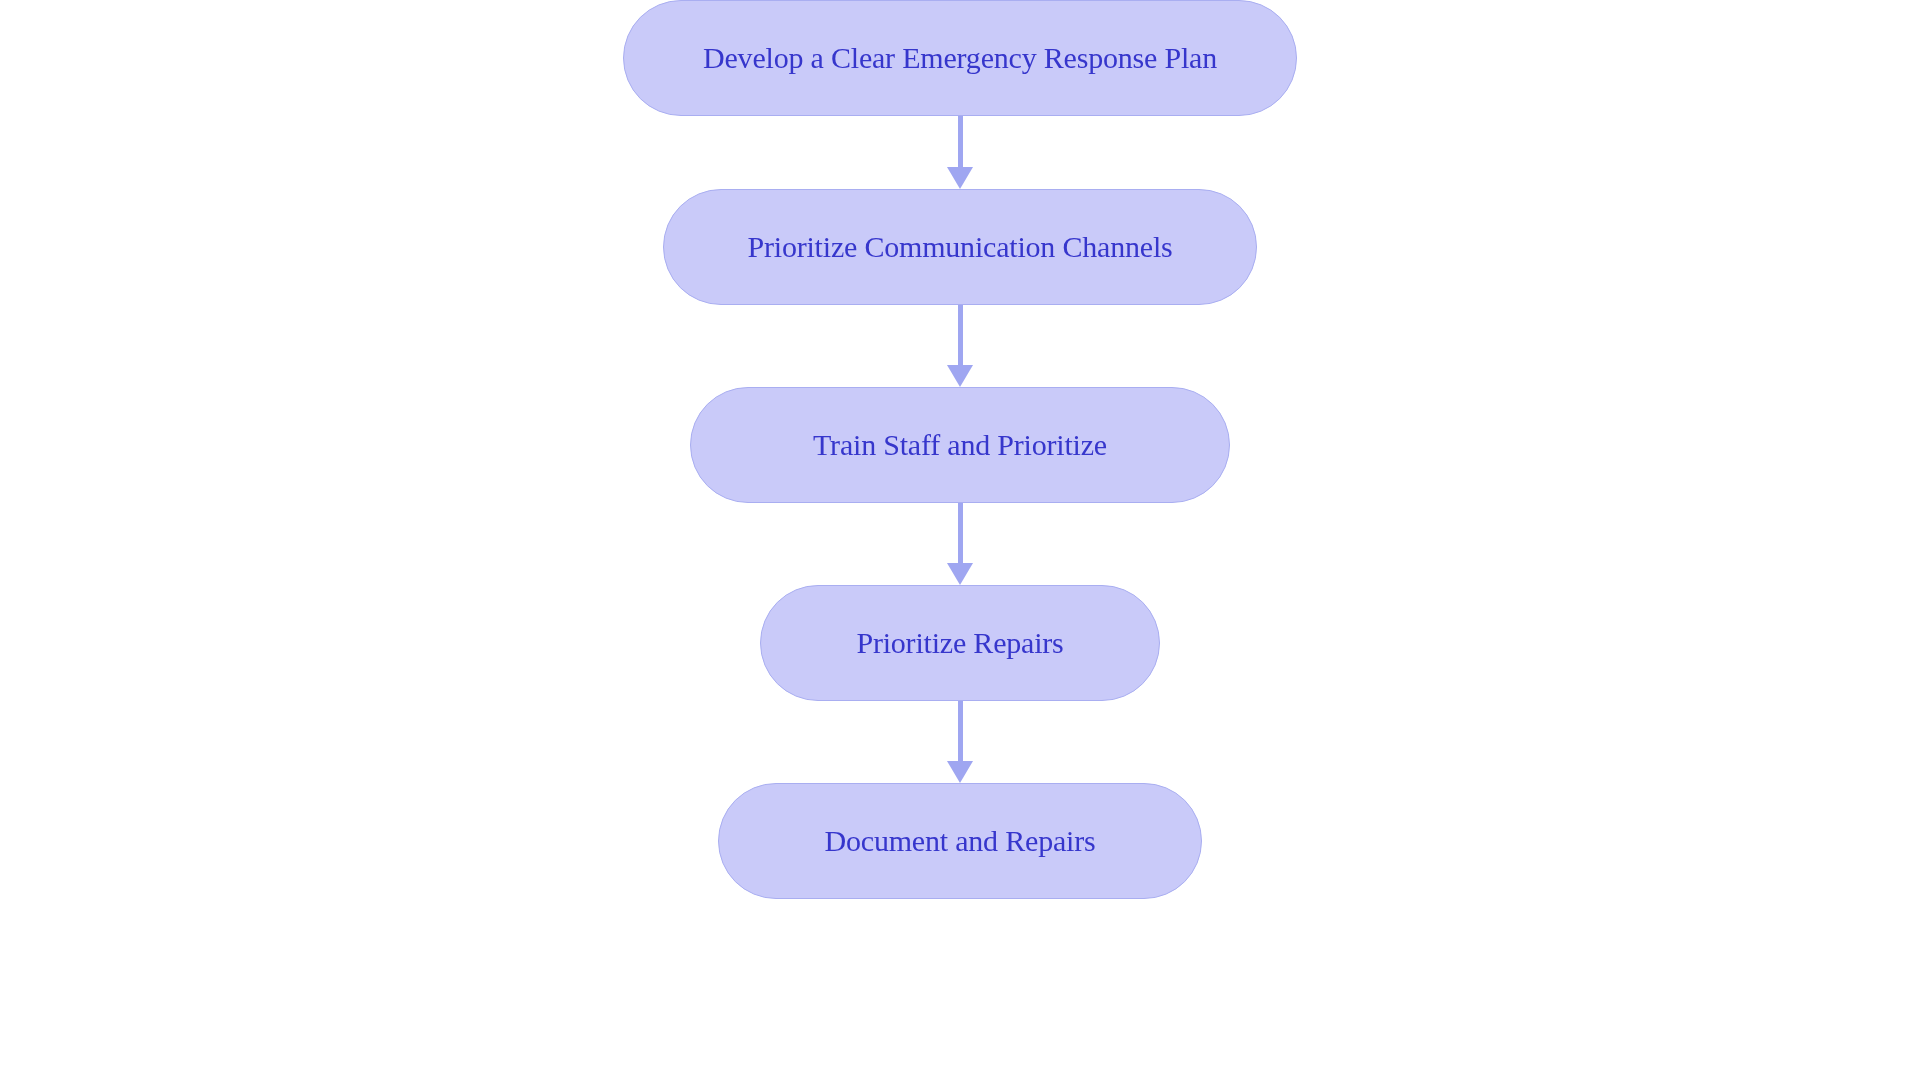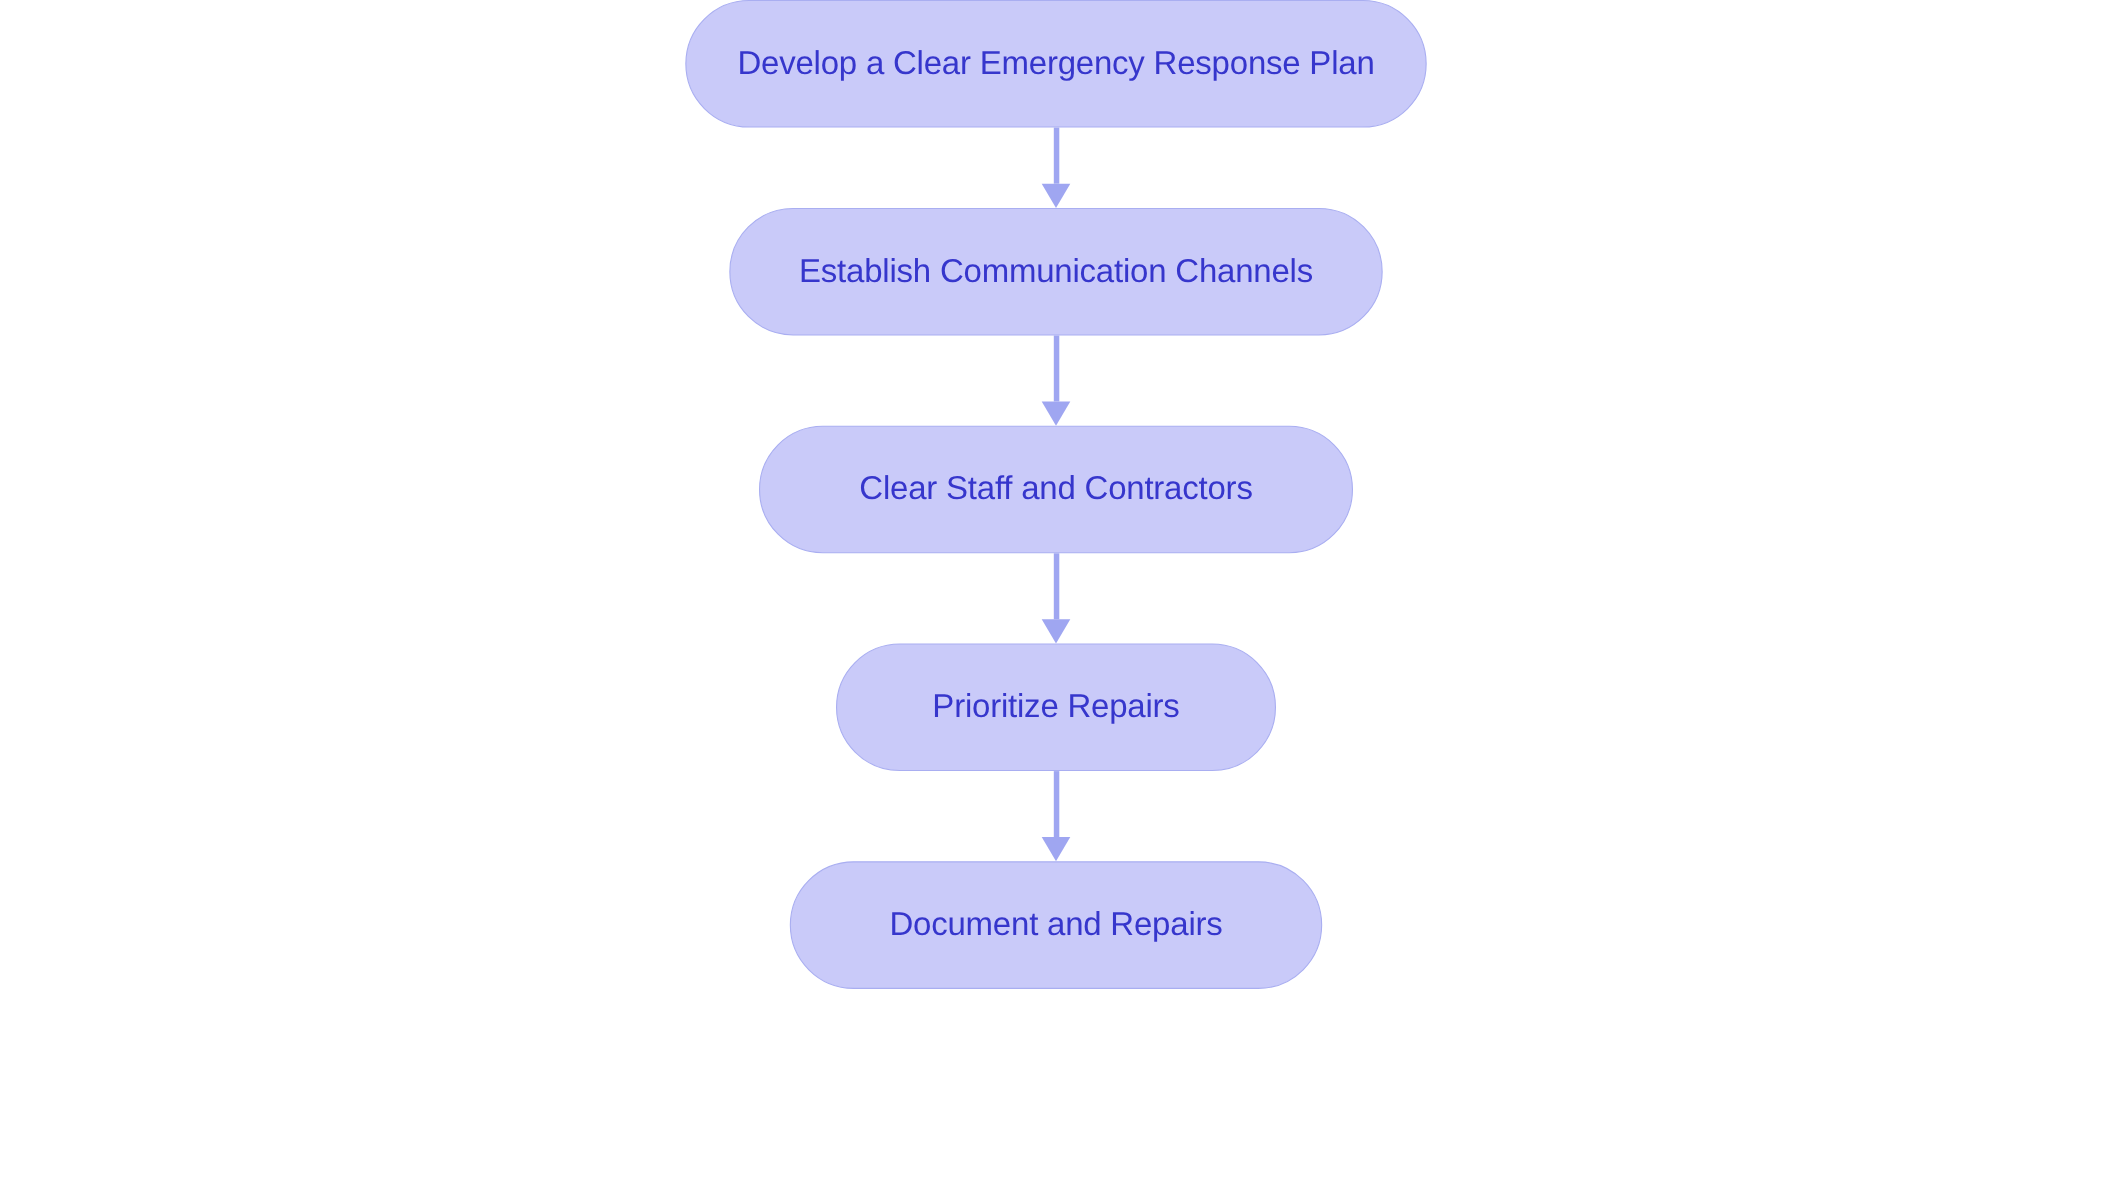--- a/index.html
+++ b/index.html
@@ -40,21 +40,21 @@
     border: 1.6px solid #a9aef1;
     display: flex;
     align-items: center;
     justify-content: center;
     flex: none;
   }
 
   .node-label {
     color: #3636cc;
     font-size: 30px;
-    font-family: Liberation Sans, sans-serif;
+    font-family: Liberation Serif, serif;
     font-weight: 400;
     letter-spacing: -0.2px;
     white-space: nowrap;
     line-height: 1;
   }
 
   .connector {
     position: relative;
     width: 26px;
     flex: none;
@@ -100,30 +100,30 @@
     <div class="node n0">
       <span class="node-label">Develop a Clear Emergency Response Plan</span>
     </div>
 
     <div class="connector c0">
       <div class="connector-line"></div>
       <div class="connector-head"></div>
     </div>
 
     <div class="node n1">
-      <span class="node-label">Establish Communication Channels</span>
+      <span class="node-label">Prioritize Communication Channels</span>
     </div>
 
     <div class="connector c1">
       <div class="connector-line"></div>
       <div class="connector-head"></div>
     </div>
 
     <div class="node n2">
-      <span class="node-label">Clear Staff and Contractors</span>
+      <span class="node-label">Train Staff and Prioritize</span>
     </div>
 
     <div class="connector c2">
       <div class="connector-line"></div>
       <div class="connector-head"></div>
     </div>
 
     <div class="node n3">
       <span class="node-label">Prioritize Repairs</span>
     </div>

